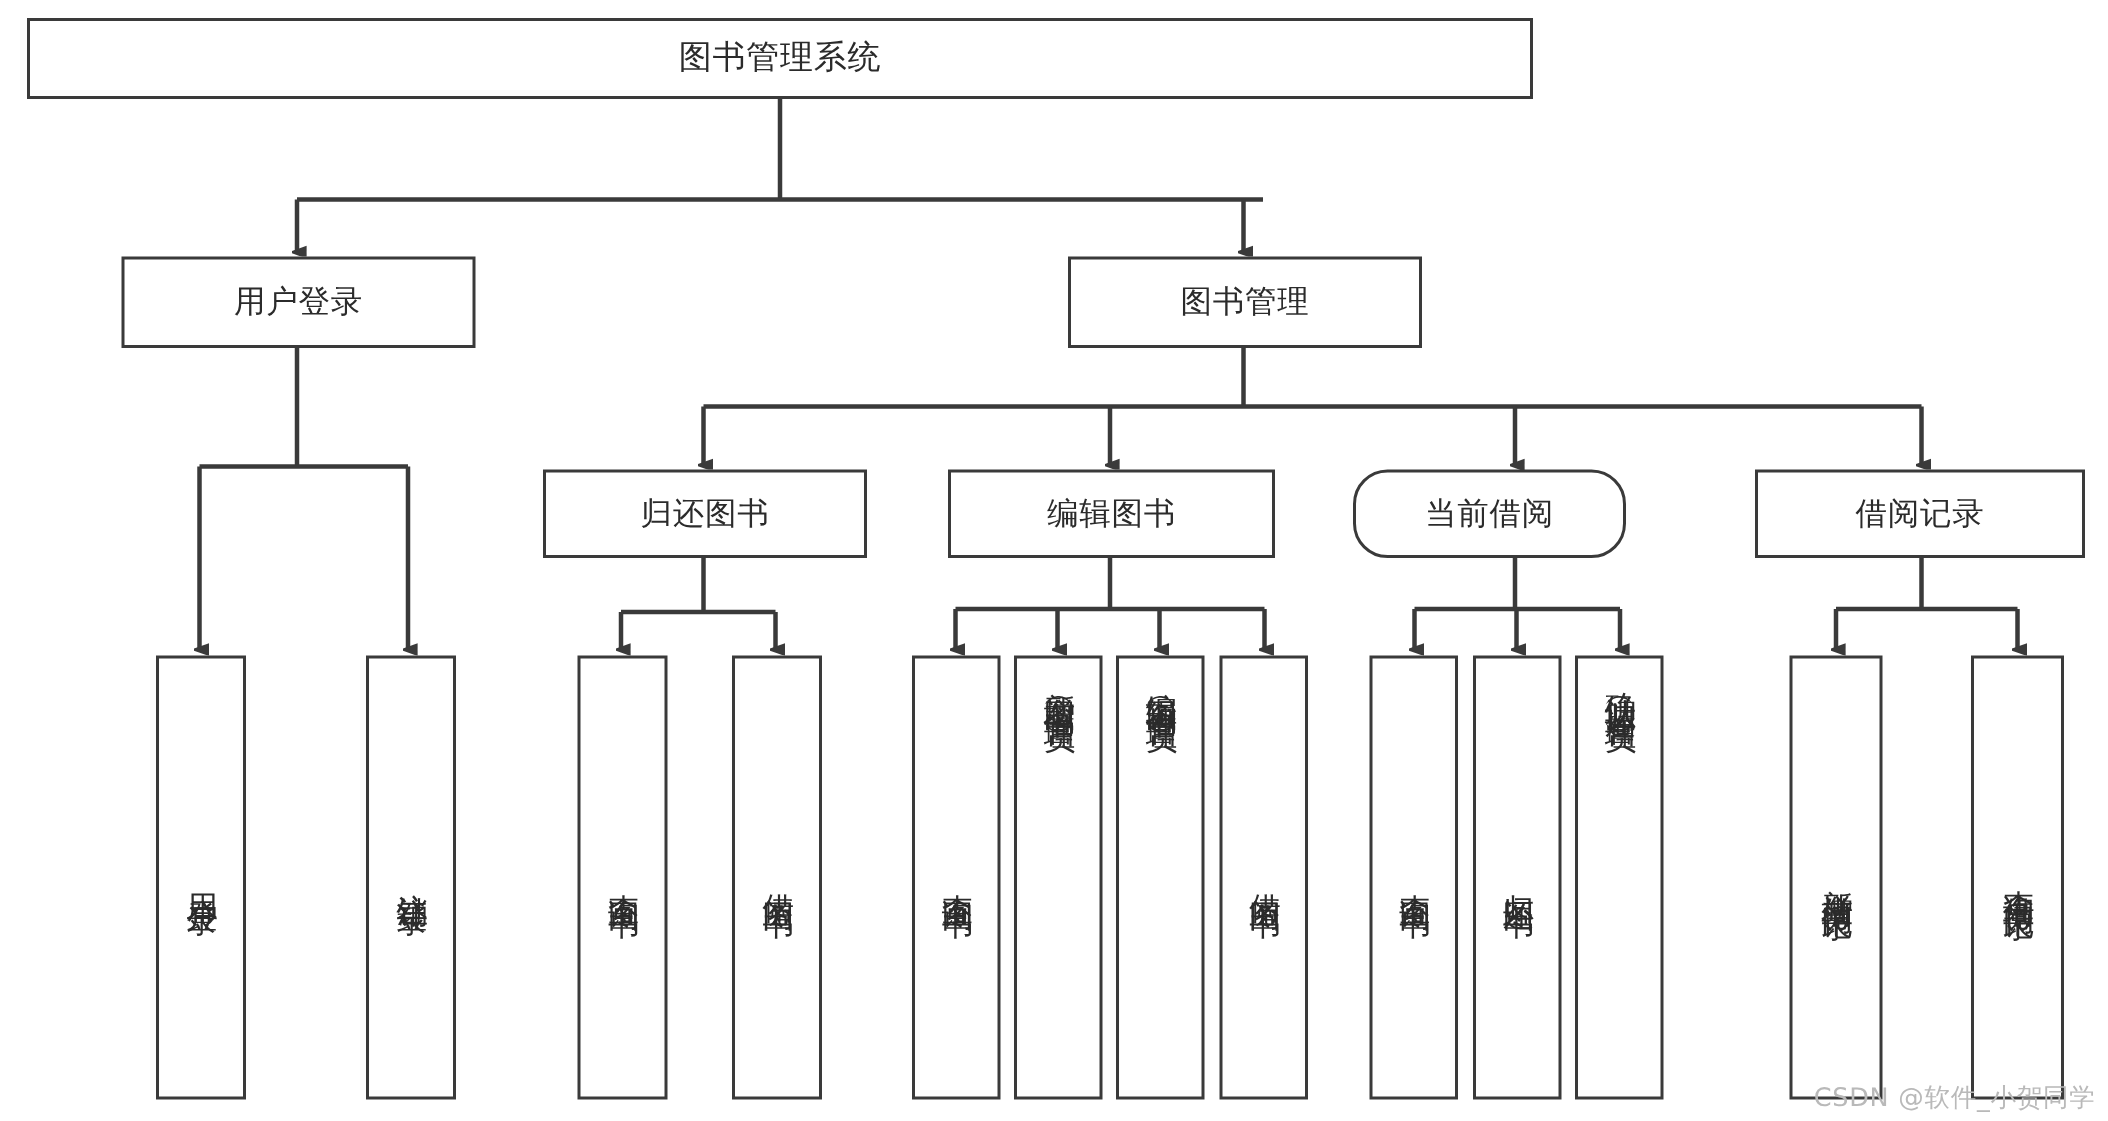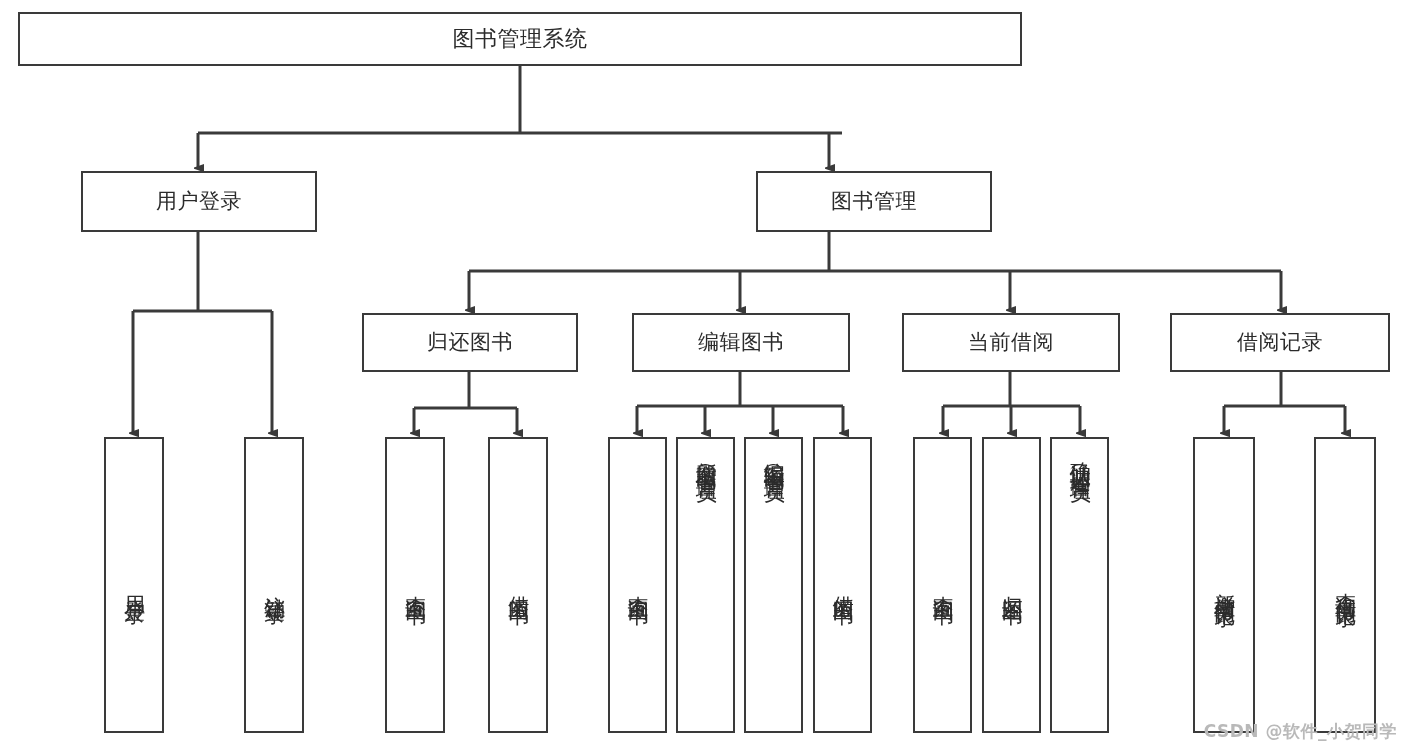--- a/index.html
+++ b/index.html
@@ -53,21 +53,20 @@
 
   #watermark{
     position:absolute;
     right:8px;
     bottom:4px;
     font-size:17px;
     color:#b9b9b9;
     letter-spacing:0.5px;
     z-index:5;
     white-space:nowrap;
-    font-weight:bold;
   }
 </style>
 </head>
 <body>
 
 <div id="stage">
 
   <svg id="wires" viewBox="0 0 1405 747">
     <defs>
       <marker id="arrow" markerWidth="10" markerHeight="10" refX="4.6" refY="6.4" orient="auto" markerUnits="userSpaceOnUse">
@@ -118,31 +117,31 @@
     </g>
   </svg>
 
   <div class="node root" style="left:18px;top:12px;width:1004px;height:54px;">
     <span class="lbl">图书管理系统</span>
   </div>
 
   <div class="node" style="left:81px;top:171px;width:236px;height:61px;">
     <span class="lbl">用户登录</span>
   </div>
-  <div class="node" style="left:712px;top:171px;width:236px;height:61px;margin-left:44px;">
+  <div class="node" style="left:712px;top:171px;width:236px;height:61px;">
     <span class="lbl">图书管理</span>
   </div>
 
   <div class="node" style="left:362px;top:313px;width:216px;height:59px;">
     <span class="lbl">归还图书</span>
   </div>
   <div class="node" style="left:632px;top:313px;width:218px;height:59px;">
     <span class="lbl">编辑图书</span>
   </div>
-  <div class="node" style="left:902px;top:313px;width:218px;height:59px;">
+  <div class="node" style="left:902px;top:313px;width:182px;height:59px;border-radius:23px;">
     <span class="lbl">当前借阅</span>
   </div>
   <div class="node" style="left:1170px;top:313px;width:220px;height:59px;">
     <span class="lbl">借阅记录</span>
   </div>
 
   <div class="node vert mid" style="left:104px;top:437px;width:60px;height:296px;">
     <span class="lbl">用户登录</span>
   </div>
   <div class="node vert mid" style="left:244px;top:437px;width:60px;height:296px;">

